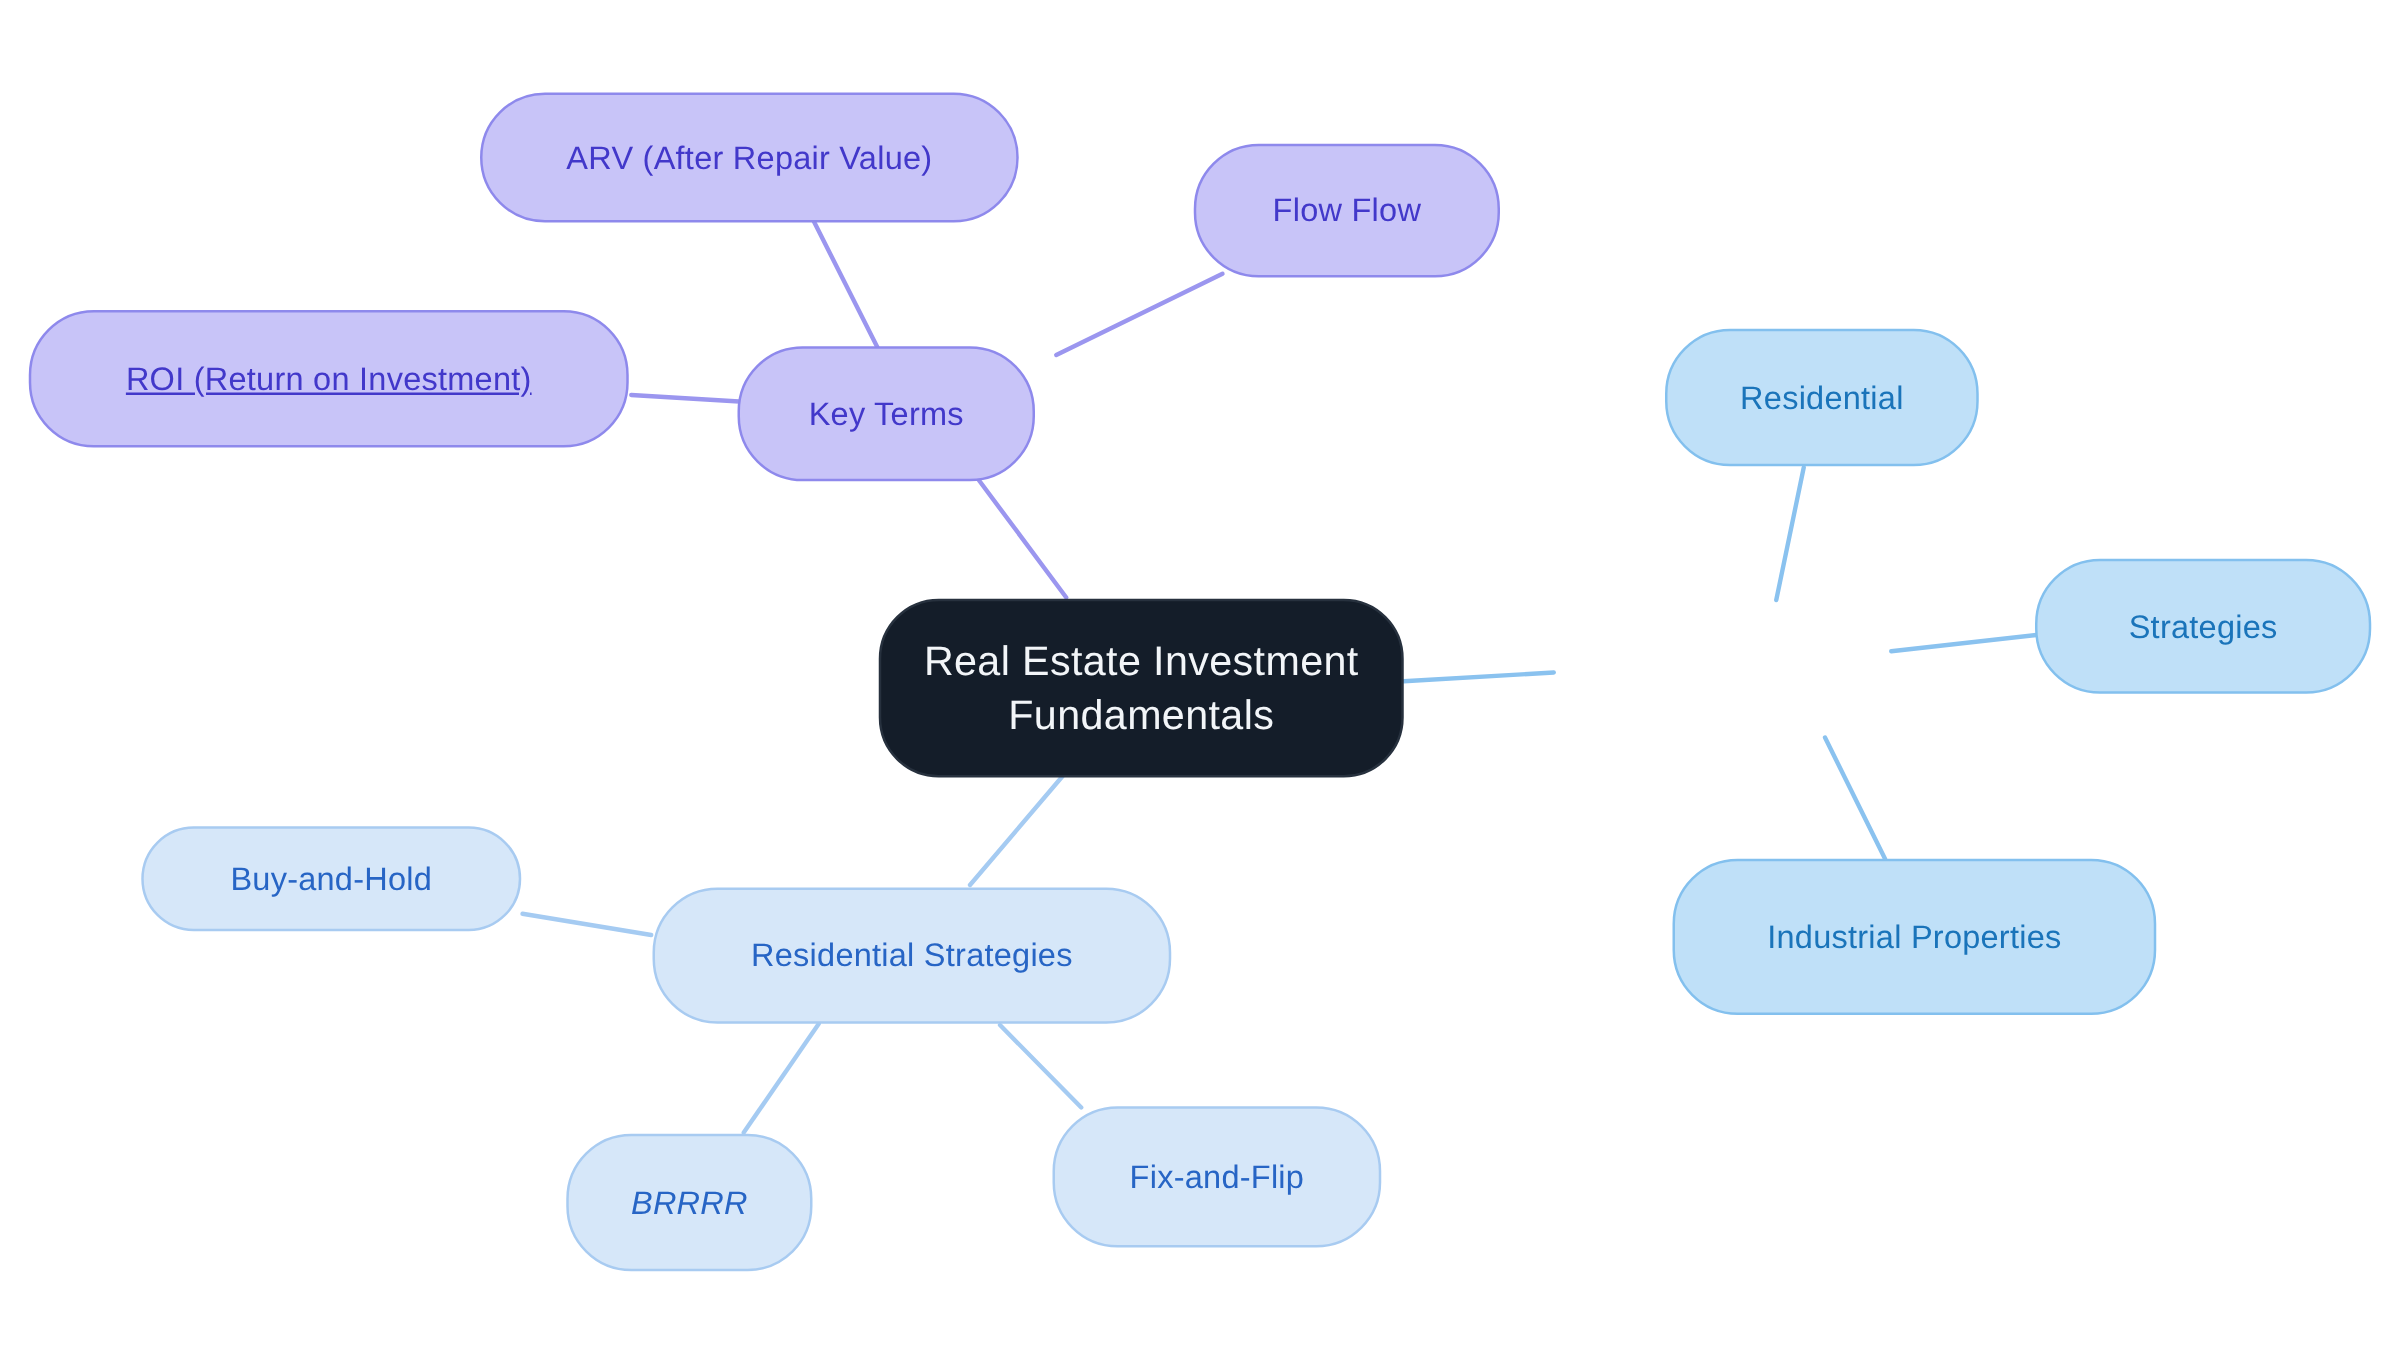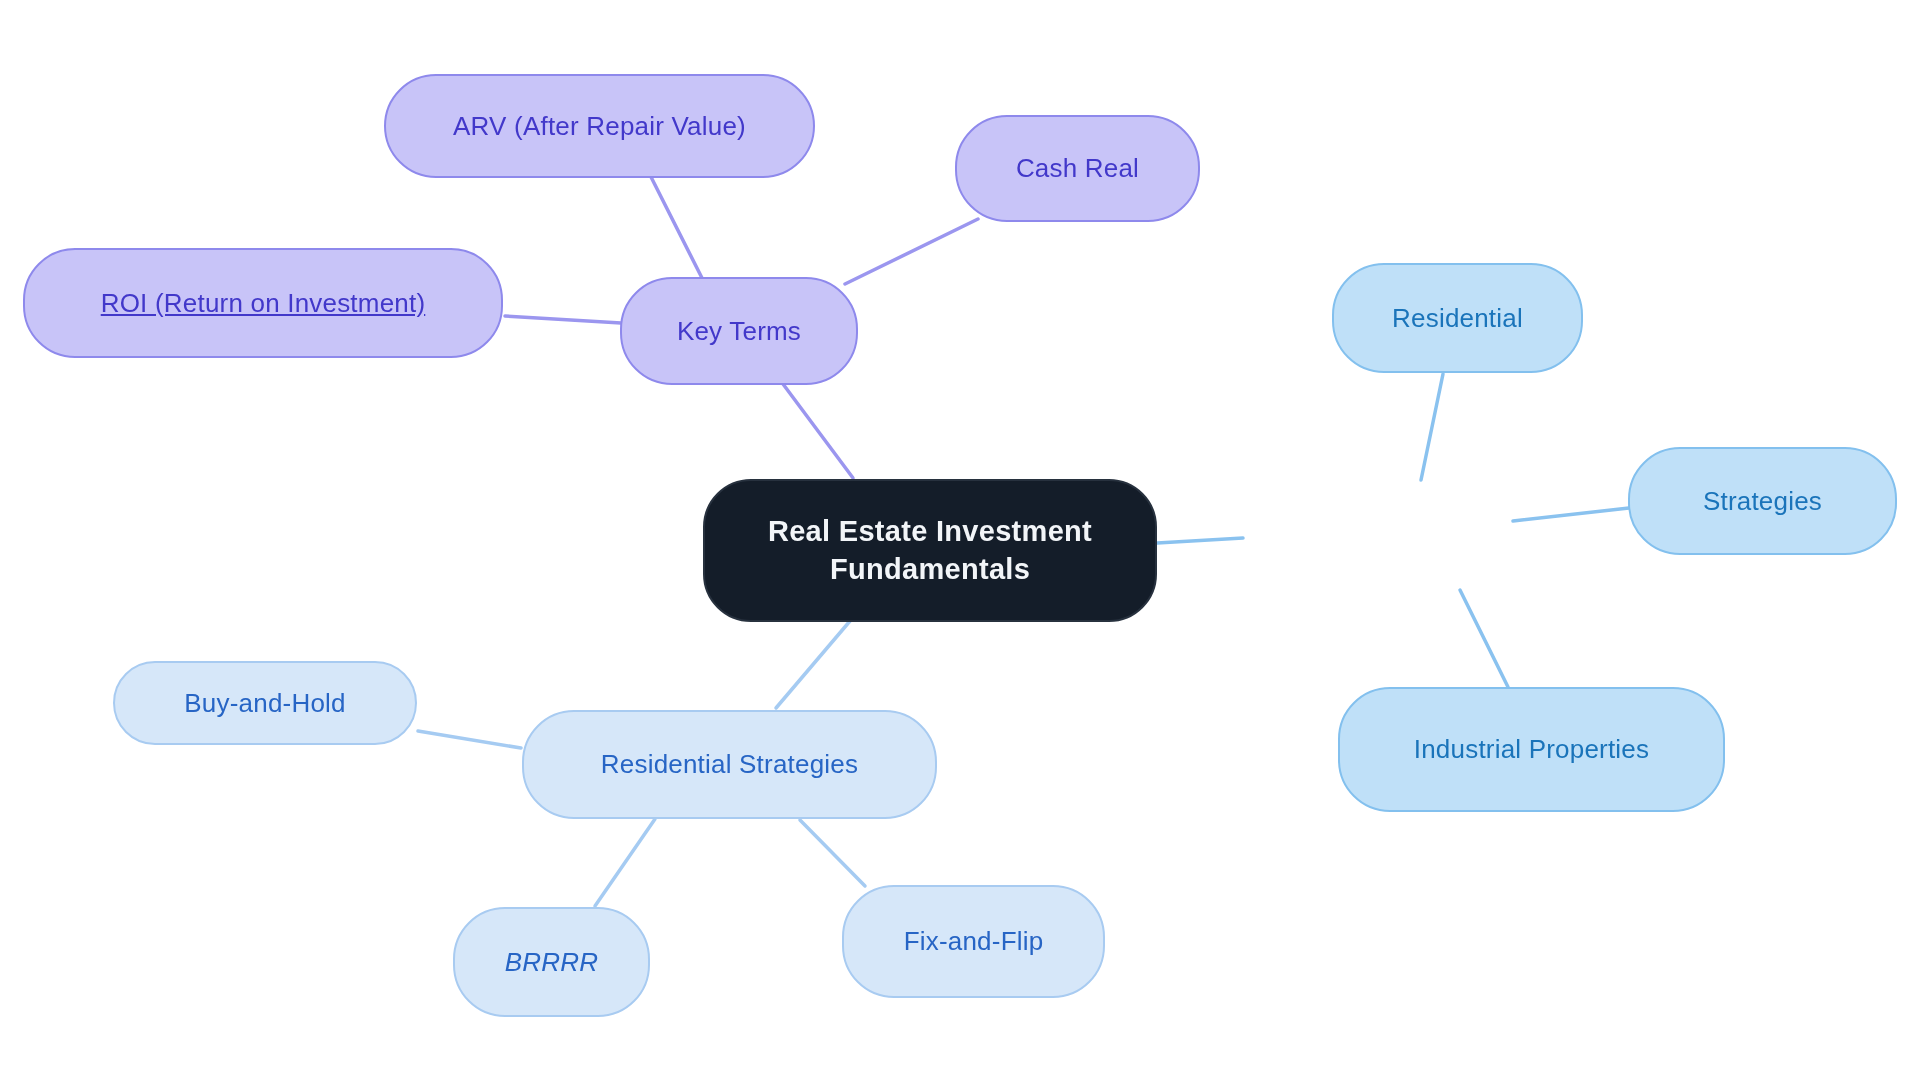--- a/index.html
+++ b/index.html
@@ -40,32 +40,32 @@
     font-weight: 500;
     letter-spacing: 0.2px;
     text-align: center;
     white-space: nowrap;
     cursor: pointer;
     user-select: none;
   }
   .node .node-label { pointer-events: none; }
   
   #n-root {
-    left: 703px; top: 479px; width: 454px; height: 143px;
+    left: 703px; top: 479px; width: 420px; height: 143px;
     border-radius: 48px;
     border: 2px solid var(--border, #232e3b);
-    font-size: 29px;
-    font-weight: 700;
+    font-size: 33px;
+    font-weight: 400;
     letter-spacing: 0.3px;
     line-height: 1.3;
     white-space: normal;
   }
   #n-root .node-label { max-width: 350px; }
   
-  #n-key-terms    { left: 620px;  top: 277px; width: 238px; height: 108px; }
+  #n-key-terms    { left: 590px;  top: 277px; width: 238px; height: 108px; }
   #n-arv          { left: 384px;  top: 60px;  width: 431px; height: 104px; margin-top: 14px; }
   #n-cash-flow    { left: 955px;  top: 115px; width: 245px; height: 107px; }
   #n-roi          { left: 23px;   top: 248px; width: 480px; height: 110px; text-decoration: underline; }
   
   #n-asset-types  { left: 1243px; top: 480px; width: 269px; height: 111px; }
   #n-residential  { left: 1332px; top: 263px; width: 251px; height: 110px; }
   #n-commercial   { left: 1628px; top: 447px; width: 269px; height: 108px; }
   #n-industrial   { left: 1338px; top: 687px; width: 387px; height: 125px; }
   
   #n-inv-strategies { left: 522px; top: 710px; width: 415px; height: 109px; }
@@ -103,21 +103,21 @@
     <span class="node-label">Real Estate Investment Fundamentals</span>
   </div>
 
   <div class="node" id="n-key-terms" style="--fill: #c8c4f8; --border: #8e89ec; --text: #4238ca; --line: #9b96ef;">
     <span class="node-label">Key Terms</span>
   </div>
   <div class="node" id="n-arv" style="--fill: #c8c4f8; --border: #8e89ec; --text: #4238ca; --line: #9b96ef;">
     <span class="node-label">ARV (After Repair Value)</span>
   </div>
   <div class="node" id="n-cash-flow" style="--fill: #c8c4f8; --border: #8e89ec; --text: #4238ca; --line: #9b96ef;">
-    <span class="node-label">Cash Real</span>
+    <span class="node-label">Flow Flow</span>
   </div>
   <div class="node" id="n-roi" style="--fill: #c8c4f8; --border: #8e89ec; --text: #4238ca; --line: #9b96ef;">
     <span class="node-label">ROI (Return on Investment)</span>
   </div>
 
   <div class="node" id="n-residential" style="--fill: #bfe0f8; --border: #83c0ee; --text: #1a74ba; --line: #8ac2ef;">
     <span class="node-label">Residential</span>
   </div>
   <div class="node" id="n-commercial" style="--fill: #bfe0f8; --border: #83c0ee; --text: #1a74ba; --line: #8ac2ef;">
     <span class="node-label">Strategies</span>

